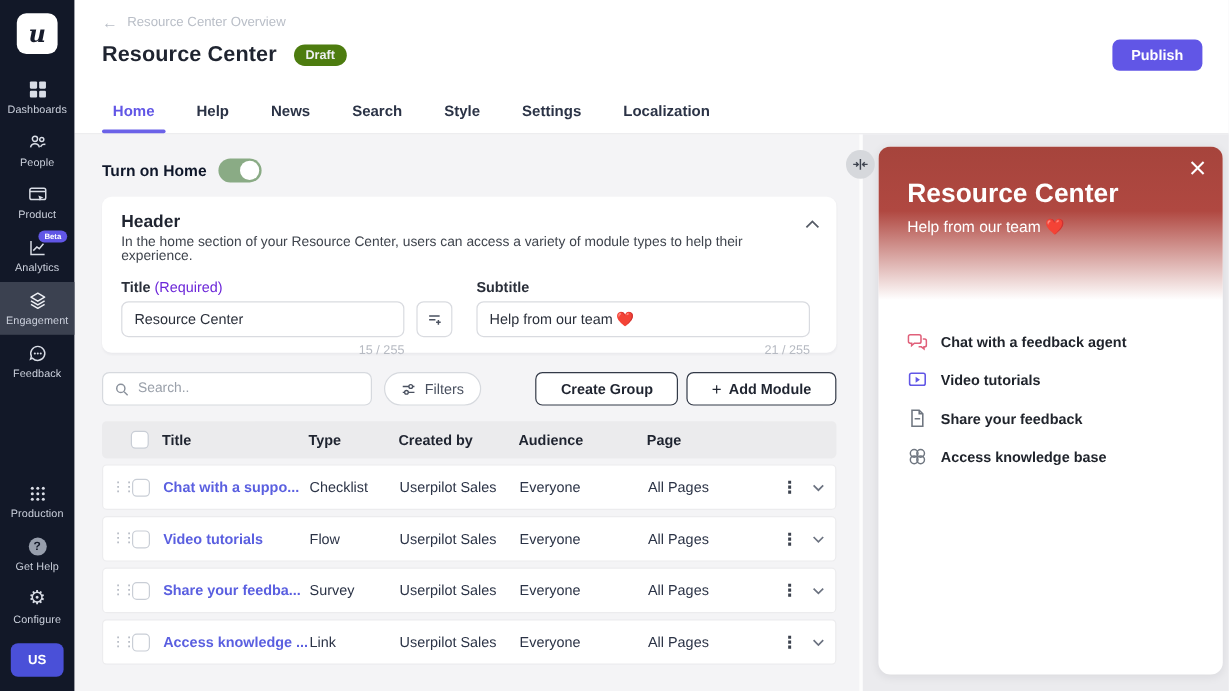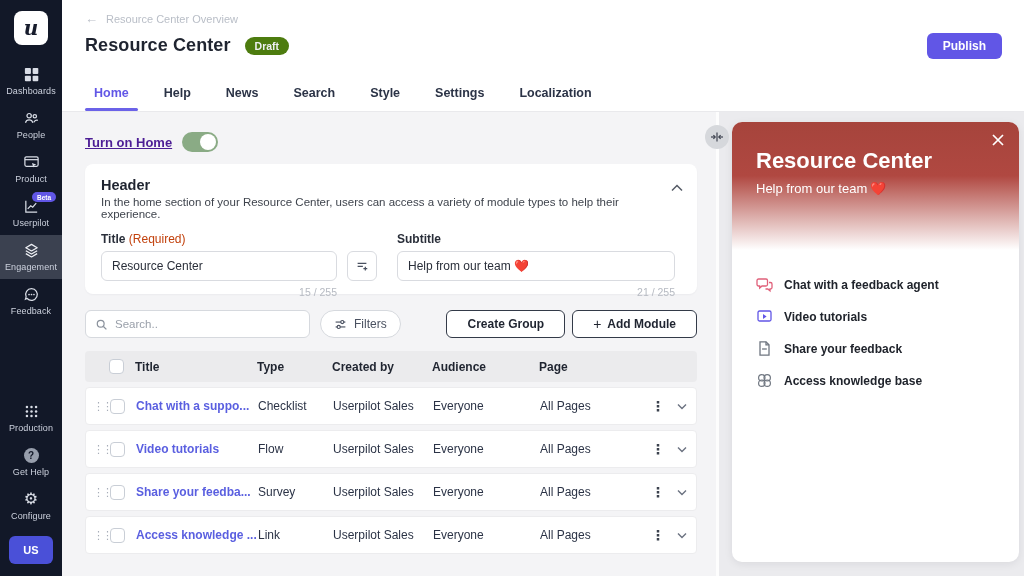--- a/index.html
+++ b/index.html
@@ -32,32 +32,32 @@
   .tabs { position:absolute; left:23px; bottom:0; display:flex; gap:17px; }
   .tab { font-size:12.5px; font-weight:600; color:#2b3346; padding:8px 9px 11px; cursor:pointer; position:relative;text-align:right; }
   .tab.active { color:#6156e6; }
   .tab.active::after { content:""; position:absolute; left:0; right:0; bottom:0; height:3px; background:#6b62e8; border-radius:2px; }
 
   
   .content { position:absolute; left:62px; top:112px; width:962px; height:464px; background:#f4f4f6; }
   .main-col { position:absolute; left:23px; top:0; width:612px; }
 
   .turnon-row { margin-top:20px; display:flex; align-items:center; gap:10px; height:20px; }
-  .turnon-label { font-size:13px; font-weight:600; color:#4c1d95;text-decoration:underline; }
+  .turnon-label { font-size:13px; font-weight:600; color:#0f172a; }
   .toggle { width:36px; height:20px; background:#8aab85; border-radius:10px; position:relative; cursor:pointer; }
   .toggle .knob { position:absolute; right:2px; top:2px; width:16px; height:16px; background:#fff; border-radius:50%; }
 
   .header-card { margin-top:12px; background:#fff; border-radius:8px; padding:13px 16px 10px; height:130px; position:relative; box-shadow:0 1px 2px rgba(20,24,40,.04); }
   .hc-title { font-size:14.5px; font-weight:bold; color:#1f2430; }
   .hc-collapse { position:absolute; right:14px; top:14px; cursor:pointer; }
   .hc-desc { font-size:11.5px; color:#3f444d; margin-top:3px; }
   .fields-row { display:flex; margin-top:12px; }
   .field-group { display:flex; flex-direction:column; }
   .field-label { font-size:12px; font-weight:bold; color:#2a2f3a; margin-bottom:5px; }
-  .field-label .req { font-weight:normal; color:#c2410c; }
+  .field-label .req { font-weight:normal; color:#6d28d9; }
   .input-row { display:flex; align-items:center; gap:10px; }
   .text-input { height:30px; border:1px solid #d9dbe0; border-radius:6px; padding:0 10px; font-size:12px; color:#2a2f3a; font-family:inherit; background:#fff; outline:none; }
   .title-input { width:236px; }
   .subtitle-input { width:278px; }
   .icon-btn { width:30px; height:30px; border:1px solid #d9dbe0; border-radius:6px; background:#fff; display:flex; align-items:center; justify-content:center; cursor:pointer; }
   .counter { font-size:10.5px; color:#b6bac2; margin-top:5px; align-self:flex-end; }
   .counter.left-c { width:236px; text-align:right; align-self:flex-start; }
   .group-right { margin-left:20px; }
 
   .toolbar { margin-top:16px; display:flex; align-items:center; height:28px; }
@@ -136,21 +136,21 @@
       <span class="nlabel">Product</span>
     </div>
     <div class="nav-item">
       <span class="nav-icon">
         <svg width="17" height="17" viewBox="0 0 18 18" fill="none" stroke="#d9dde6" stroke-width="1.3">
             <path d="M3 3v12h12"></path>
             <polyline points="5,11.5 8.2,8.2 10.3,9.8 14,5.5"></polyline>
           </svg>
         <span class="beta-badge">Beta</span>
       </span>
-      <span class="nlabel">Userpilot</span>
+      <span class="nlabel">Analytics</span>
     </div>
     <div class="nav-item active">
       <span class="nav-icon">
         <svg width="17" height="17" viewBox="0 0 18 18" fill="none" stroke="#eef0f5" stroke-width="1.3" stroke-linejoin="round">
             <path d="M9 2.5L15 6 9 9.5 3 6z"></path>
             <path d="M3 9.3L9 12.8 15 9.3"></path>
             <path d="M3 12.3L9 15.8 15 12.3"></path>
           </svg>
       </span>
       <span class="nlabel">Engagement</span>

